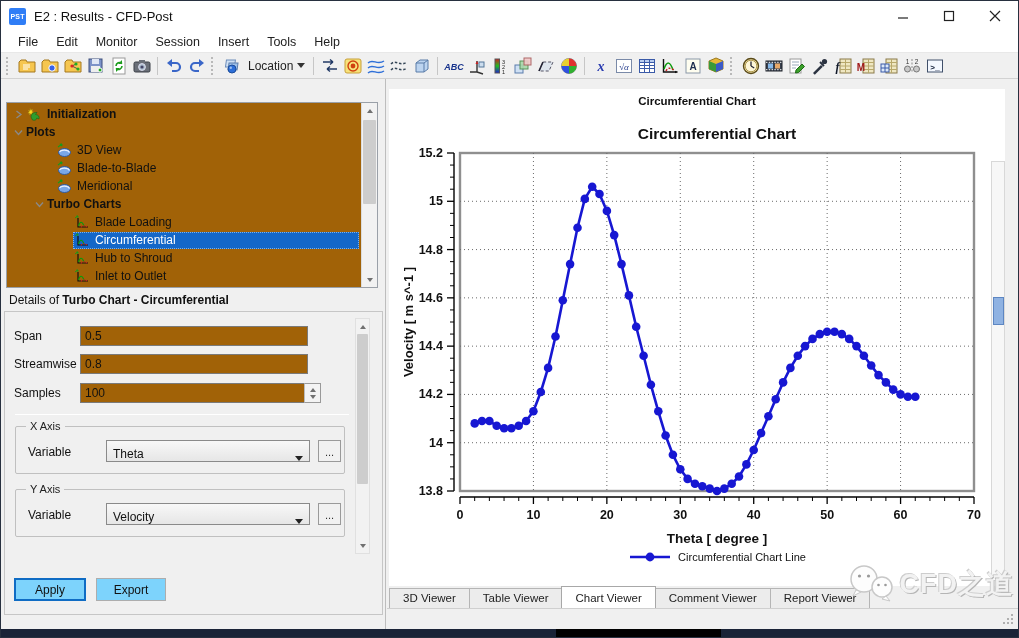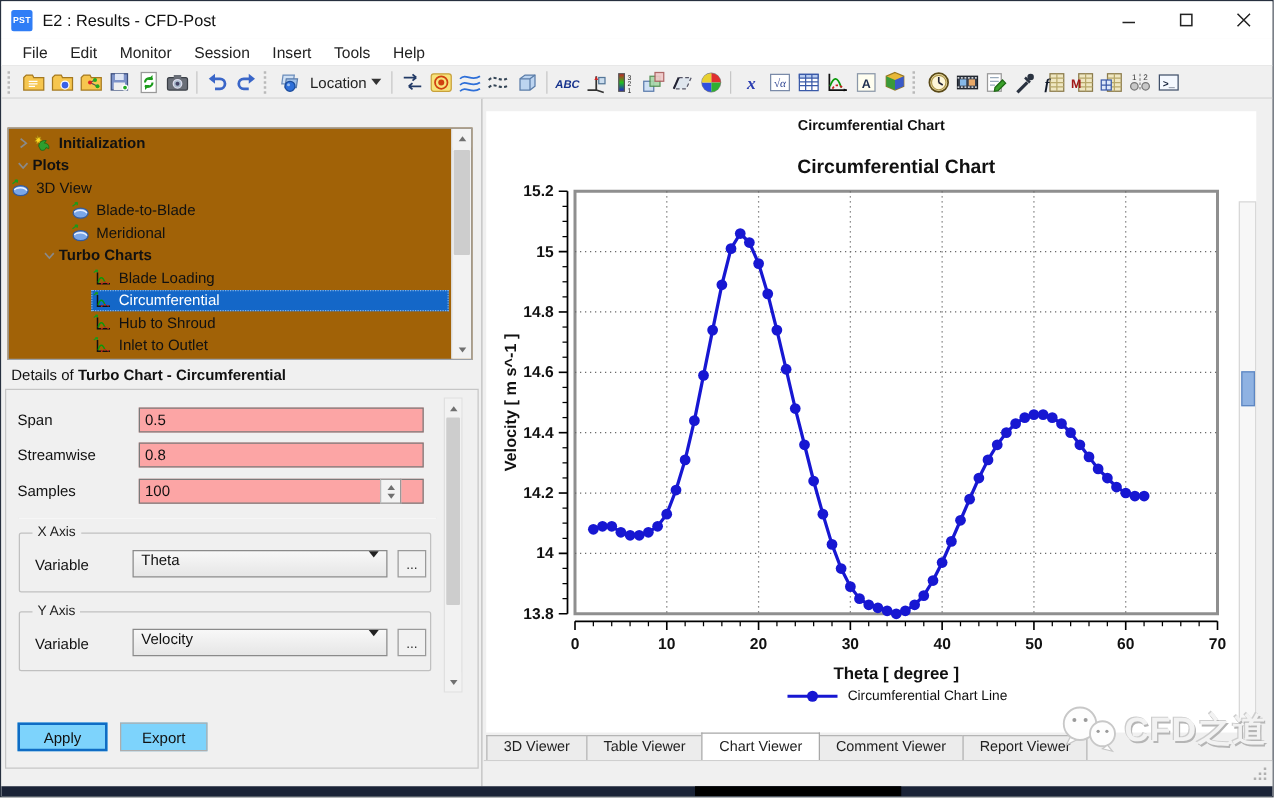--- a/index.html
+++ b/index.html
@@ -49,27 +49,27 @@
   .vscroll{position:absolute;right:0;top:0;width:16px;height:100%;background:#f2f2f2;border-left:1px solid #dcdcdc;}
   .sbtn{position:absolute;left:0;width:15px;height:15px;background:#f2f2f2;display:flex;align-items:center;justify-content:center;}
   .sthumb{position:absolute;left:1px;width:13px;background:#cdcdcd;border-radius:1px;}
   .tri-up-s{width:0;height:0;border-left:3.5px solid transparent;border-right:3.5px solid transparent;border-bottom:4.5px solid #707070;}
   .tri-dn-s{width:0;height:0;border-left:3.5px solid transparent;border-right:3.5px solid transparent;border-top:4.5px solid #707070;}
 
   
   .details-header{position:absolute;left:8px;top:214px;font-size:12px;color:#111;}
   .details-frame{position:absolute;left:3px;top:232px;width:379px;height:304px;border:1px solid #c6c6c6;background:#f0f0f0;}
   .flabel{position:absolute;left:9px;font-size:12px;color:#111;}
-  .finput{position:absolute;left:106px;width:226px;height:20px;border:1px solid #7a7a7a;background:#fca5a5;font-size:12px;padding:0 4px;font-family:"Liberation Sans",sans-serif;color:#111;}
+  .finput{position:absolute;left:75px;width:226px;height:20px;border:1px solid #7a7a7a;background:#a16207;font-size:12px;padding:0 4px;font-family:"Liberation Sans",sans-serif;color:#111;}
   .spin{position:absolute;left:297px;width:17px;height:20px;border:1px solid #999;border-left:1px solid #bbb;background:#f3f3f3;display:flex;flex-direction:column;align-items:center;justify-content:center;gap:3px;}
   .hsep{position:absolute;left:10px;width:334px;height:1px;background:#cfcfcf;border-bottom:1px solid #fff;}
   .groupbox{position:absolute;left:10px;width:330px;height:48px;border:1px solid #c0c0c0;border-radius:2px;}
   .gtitle{position:absolute;left:10px;top:-7px;background:#f0f0f0;padding:0 4px;font-size:11px;color:#222;}
   .glabel{position:absolute;left:12px;top:18px;font-size:12px;color:#111;}
-  .combo{position:absolute;left:90px;top:13px;width:204px;height:22px;border:1px solid #8a8a8a;background:linear-gradient(#f8f8f8,#e6e6e6);display:flex;align-items:flex-start;padding:0 6px;font-size:12px;color:#111;}
+  .combo{position:absolute;left:90px;top:13px;width:204px;height:22px;border:1px solid #8a8a8a;background:linear-gradient(#f8f8f8,#e6e6e6);display:flex;align-items:flex-end;padding:0 6px;font-size:12px;color:#111;}
   .combo .tri-dn{margin-left:auto;border-top-color:#222;}
   .morebtn{position:absolute;left:302px;top:13px;width:23px;height:22px;border:1px solid #9a9a9a;background:#f1f1f1;font-size:11px;color:#333;display:flex;align-items:flex-end;justify-content:center;padding-bottom:3px;}
   .dscroll{position:absolute;left:350px;top:6px;width:15px;height:236px;background:#f2f2f2;border:1px solid #e0e0e0;}
   .btn{position:absolute;height:23px;border:1px solid #adadad;background:#7dd3fc;font-size:12px;color:#111;display:flex;align-items:center;justify-content:center;}
   .btn.primary{border:2px solid #0f6cc4;}
 
   
   .viewer{position:absolute;left:2px;top:10px;width:616px;height:497px;background:#fff;}
   .viewer-header{position:absolute;left:0;top:6px;width:100%;text-align:center;font-size:11.5px;font-weight:bold;color:#111;}
   .chart-title{position:absolute;left:71px;top:36px;width:514px;text-align:center;font-size:15.5px;font-weight:bold;color:#111;}
@@ -412,21 +412,21 @@
           <div class="trow" style="padding-left:4px;">
             <span class="chev">
                 <svg width="9" height="9">
                   <path d="M1 2.5l3.5 4L8 2.5" fill="none" stroke="#8a8a8a" stroke-width="1.3"></path>
                 </svg>
               </span>
             <span class="rowbody">
                 <span class="bold">Plots</span>
               </span>
           </div>
-          <div class="trow" style="">
+          <div class="trow" style="padding-left:48px;">
             <span class="rowbody">
                 <svg class="ticon" viewBox="0 0 16 16">
                   <path d="M2 5l4-3M6 2l-2.2.3M6 2l-.3 2.2" stroke="#1a9a1a" fill="none" stroke-width="1.1"></path>
                   <ellipse cx="8.5" cy="10.5" rx="6" ry="4" fill="#7aa7e8" stroke="#345a9a"></ellipse>
                   <path d="M3.5 10c1.5-2.5 8.5-2.5 10 .5" stroke="#e8f0ff" fill="none" stroke-width="1.2"></path>
                 </svg>
             <span>3D View</span>
               </span>
           </div>
           <div class="trow" style="padding-left:48px;">

